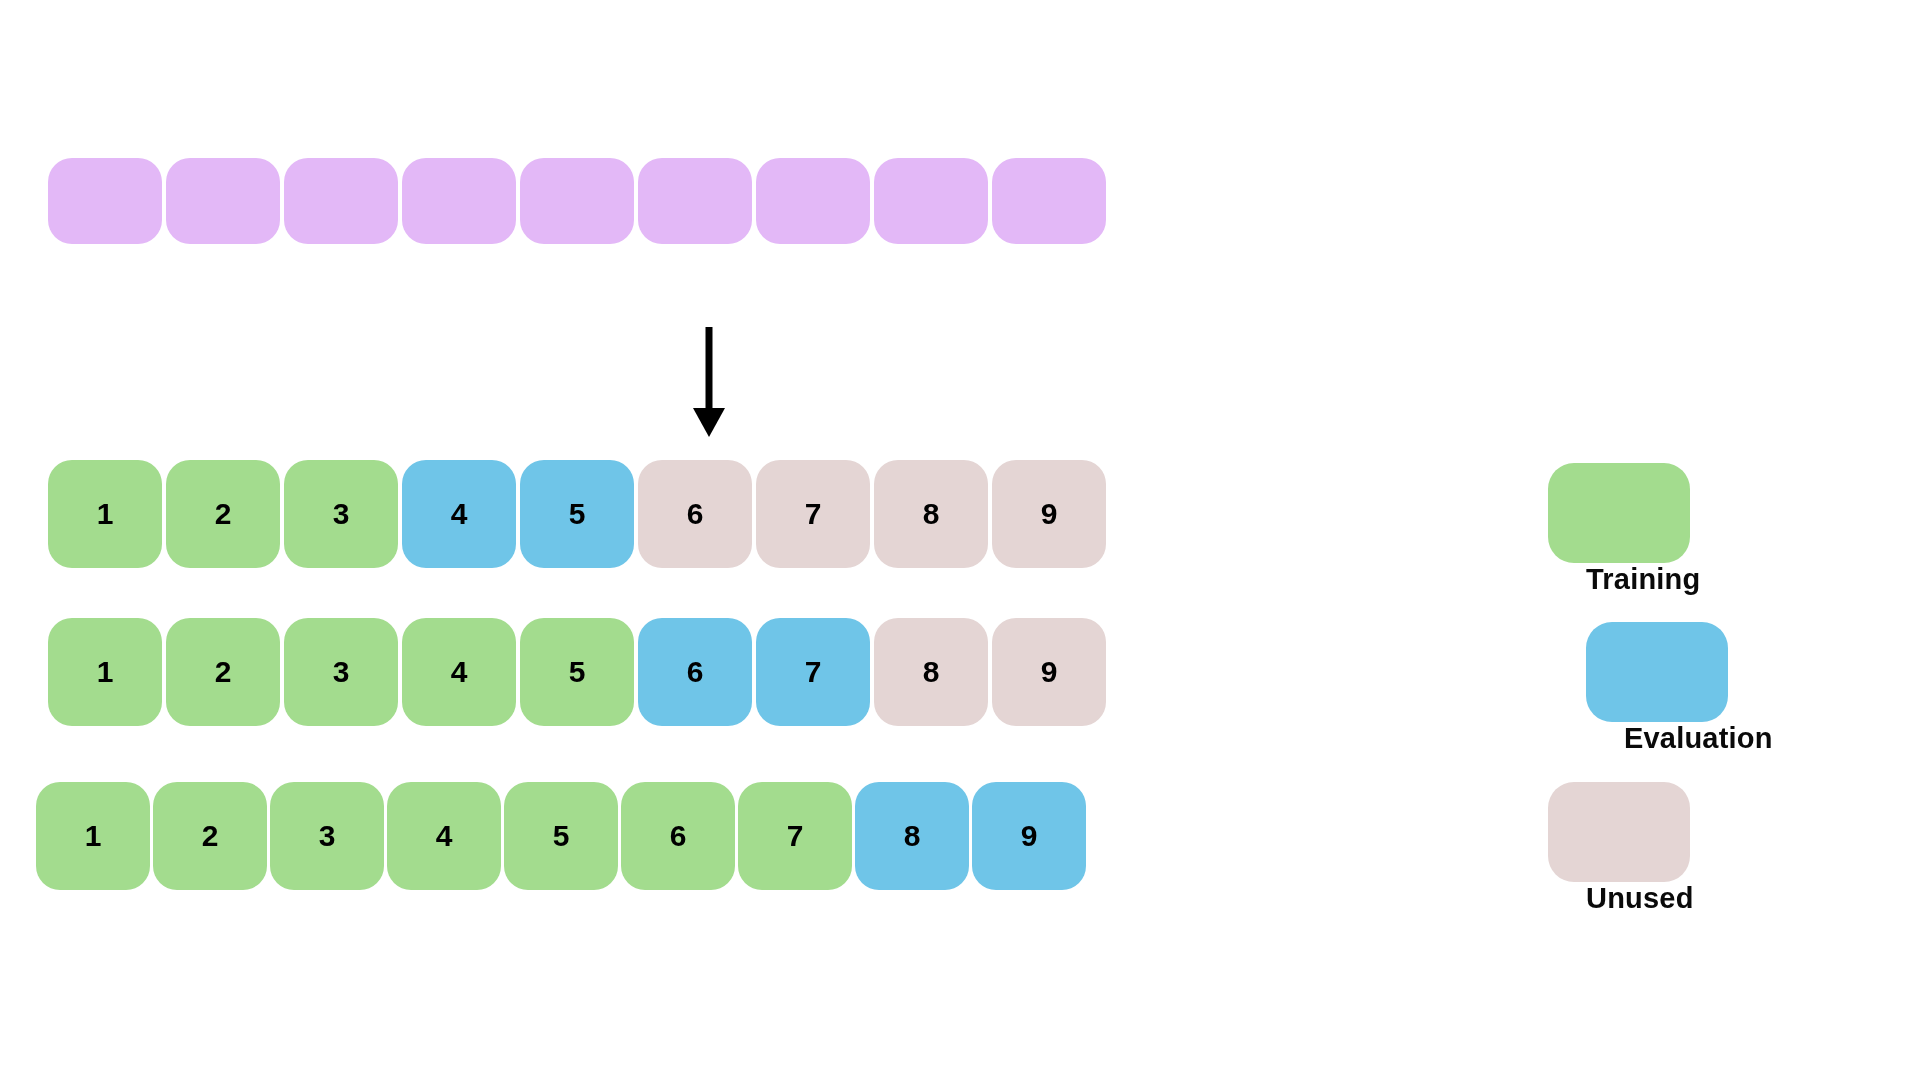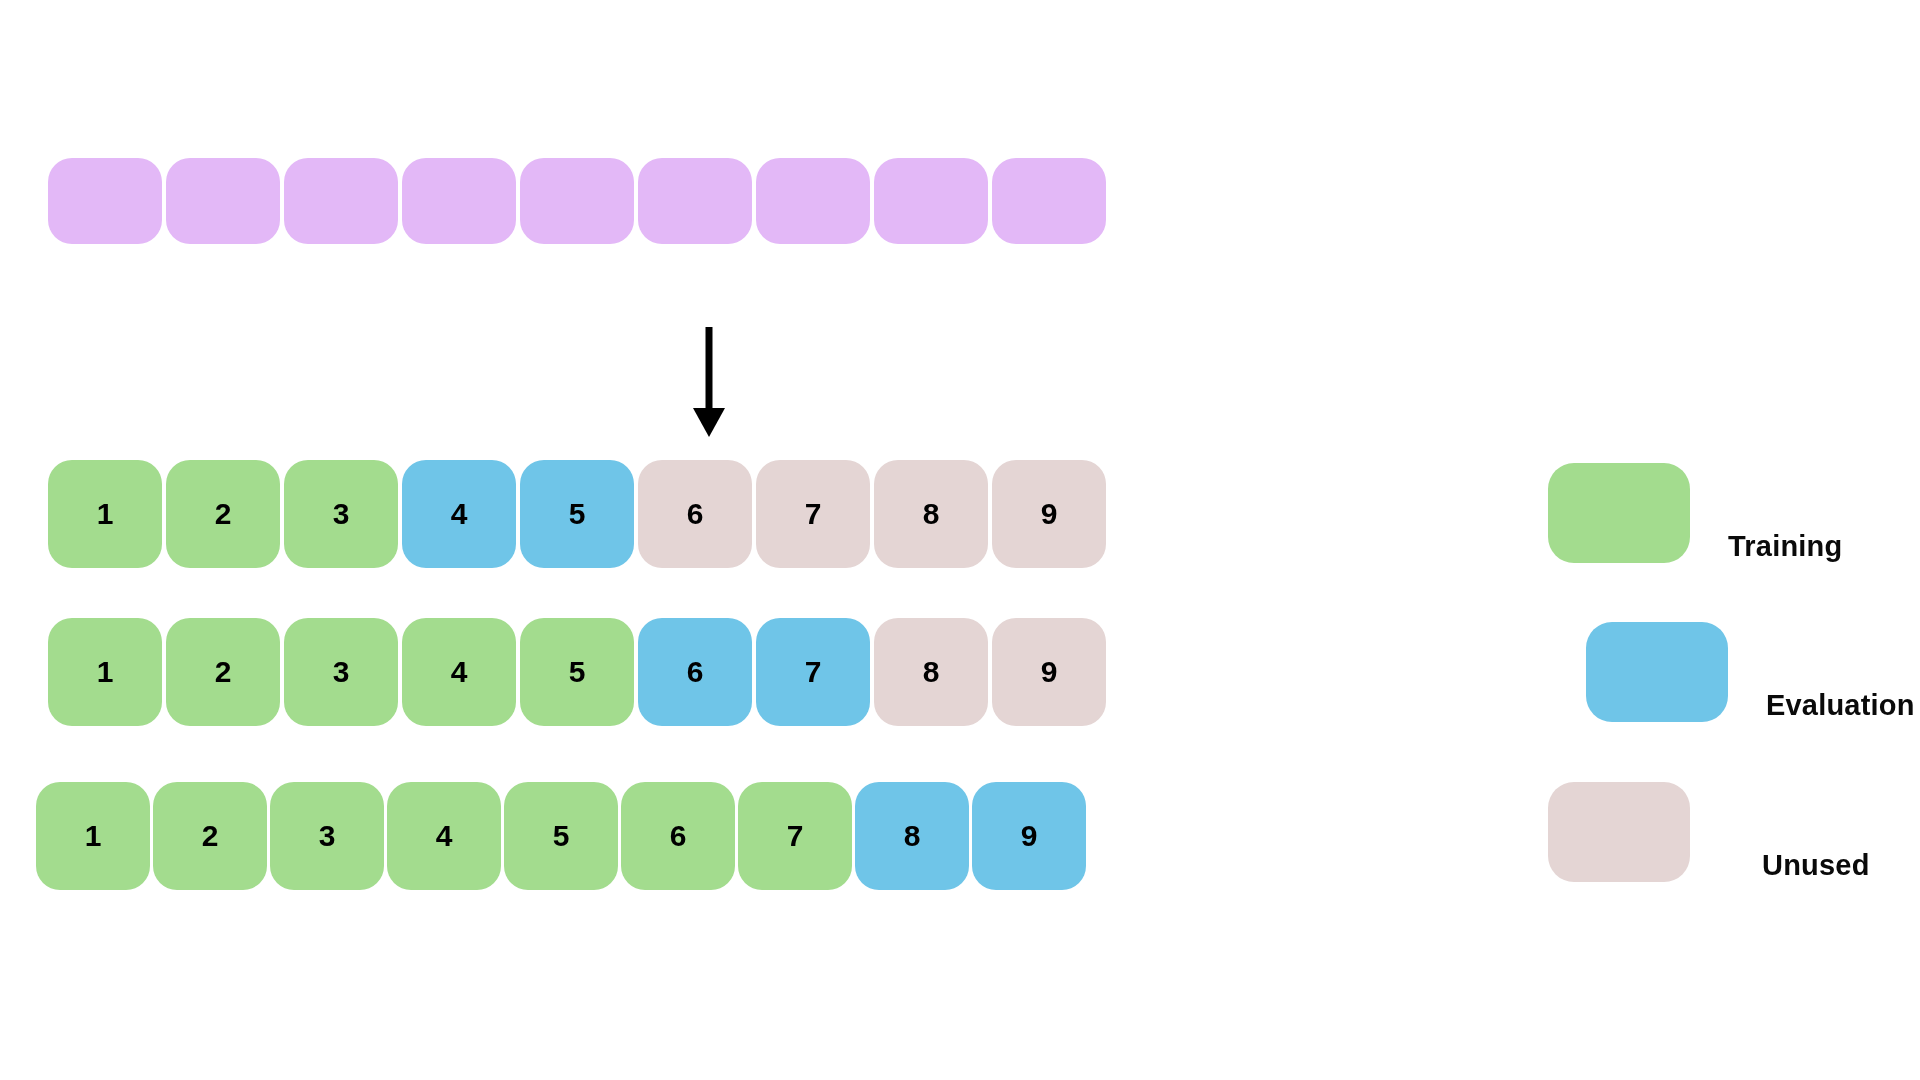--- a/index.html
+++ b/index.html
@@ -32,21 +32,21 @@
   }
   .cell.labeled { font-size: 30px; }
 
   
   .row { position: absolute; }
 
   
   #arrow-group { position: absolute; }
 
   
-  .legend-row { position: absolute; display: flex; align-items: flex-end; }
+  .legend-row { position: absolute; display: flex; align-items: flex-start; flex-direction: column; }
   .legend-swatch {
     width: 142px;
     height: 100px;
     border-radius: 26px;
     flex: 0 0 auto;
   }
   .legend-label {
     margin-left: 38px;
     font-size: 29px;
     font-weight: bold;
@@ -172,18 +172,18 @@
   <div class="legend-row" style="left:1548px; top:463px;">
     <div class="legend-swatch" style="background: rgb(163, 220, 142);"></div>
     <div class="legend-label">Training</div>
   </div>
 
   <div class="legend-row" style="left:1586px; top:622px;">
     <div class="legend-swatch" style="background: rgb(111, 197, 232);"></div>
     <div class="legend-label">Evaluation</div>
   </div>
 
-  <div class="legend-row" style="left:1548px; top:782px;gap:34px;">
+  <div class="legend-row" style="left:1548px; top:782px;">
     <div class="legend-swatch" style="background: rgb(228, 213, 212);"></div>
     <div class="legend-label">Unused</div>
   </div>
 
 </div>
 
 </body></html>

